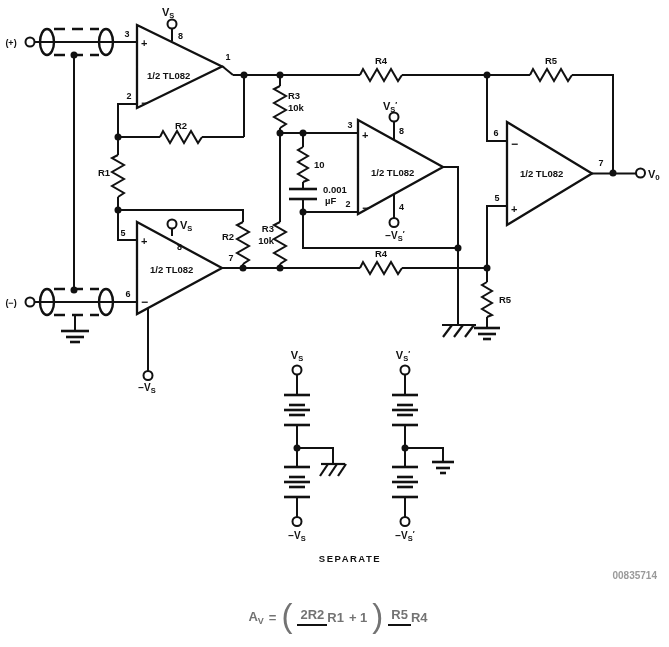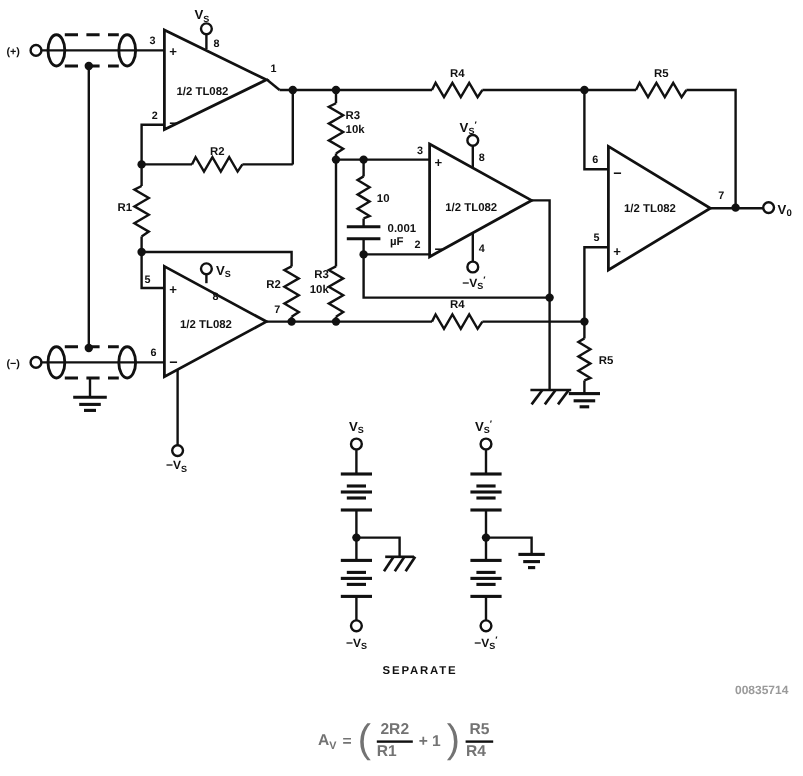--- a/index.html
+++ b/index.html
@@ -4,21 +4,21 @@
 <style>
   html,body{margin:0;padding:0;background:#fff;}
   .stage{position:relative;width:669px;height:647px;background:#fff;overflow:hidden;
          font-family:"Liberation Sans",sans-serif;}
   .stage svg{position:absolute;left:0;top:0;}
   svg text{fill:#111;font-family:"Liberation Sans",sans-serif;font-weight:bold;}
   .formula{position:absolute;left:233px;top:592px;width:210px;height:50px;
            display:flex;align-items:center;justify-content:center;gap:5px;
            font-weight:bold;font-size:13px;color:#737373;}
   .formula .paren{font-size:33px;font-weight:normal;line-height:1;padding-bottom:4px;}
-  .frac{display:inline-flex;flex-direction:column;align-items:flex-start;line-height:1.15;}
+  .frac{display:inline-flex;flex-direction:row;align-items:flex-end;line-height:1.15;}
   .frac .num{border-bottom:2px solid #111;padding:0 3px 1px;}
   .subv{font-size:9px;vertical-align:-3px;}
   .code{position:absolute;right:12px;top:570px;font-size:10px;font-weight:bold;color:#9a9a9a;}
 </style>
 </head>
 <body>
 
 <div class="stage">
 <svg width="669" height="590" viewBox="0 0 669 590">
 

